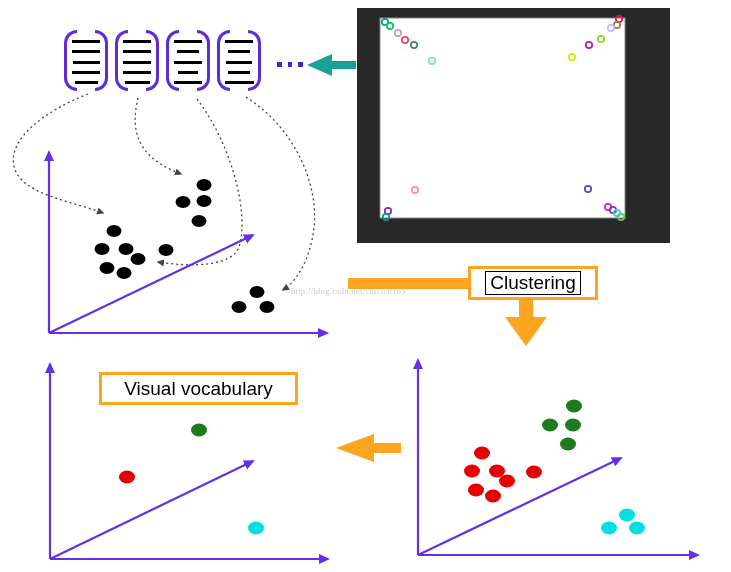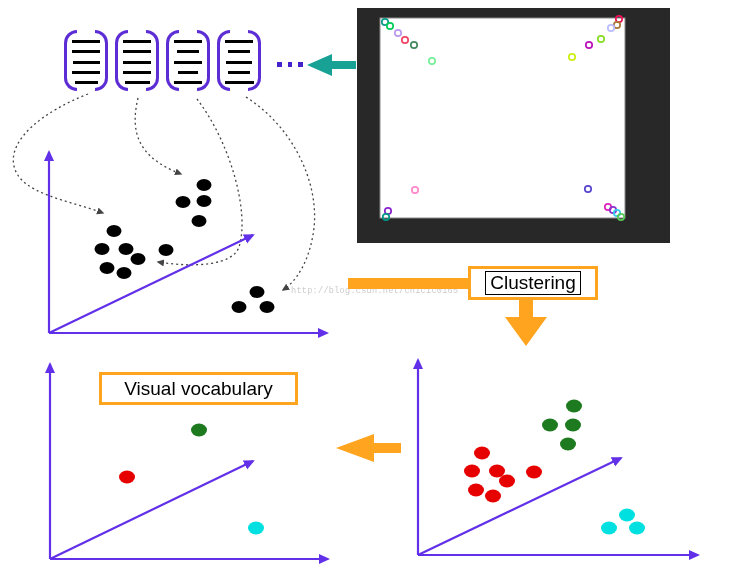--- a/index.html
+++ b/index.html
@@ -18,21 +18,21 @@
   #ellipsis{position:absolute;left:277px;top:62px;display:flex;gap:6px;z-index:2;}
   #ellipsis .edot{width:4.5px;height:4.5px;background:#4422CC;}
   
   .obox{position:absolute;z-index:3;background:#fff;border:3px solid #FFA41E;box-sizing:border-box;
         display:flex;align-items:center;justify-content:center;color:#000;}
   #clusterBox{left:468px;top:266px;width:130px;height:34px;font-size:19px;}
   #clusterBox .inner{border:1.5px solid #000;padding:0 4px;line-height:22px;white-space:nowrap;}
   #vocabBox{left:99px;top:372px;width:199px;height:33px;font-size:19px;}
   
   #watermark{position:absolute;left:291px;top:286px;z-index:0;color:#CCCCCC;
-             font-family:Liberation Mono, monospace;font-size:8.5px;letter-spacing:.3px;white-space:nowrap;}
+             font-family:Liberation Serif, serif;font-size:8.5px;letter-spacing:.3px;white-space:nowrap;}
   
   #captionClip{position:absolute;left:16px;top:563px;width:280px;height:9px;overflow:hidden;z-index:2;}
   #captionClip .cap{font-size:11px;color:#777788;white-space:nowrap;}
 </style>
 </head>
 <body>
 
 <div id="stage">
 
   <svg id="scene" width="731" height="572" viewBox="0 0 731 572">

